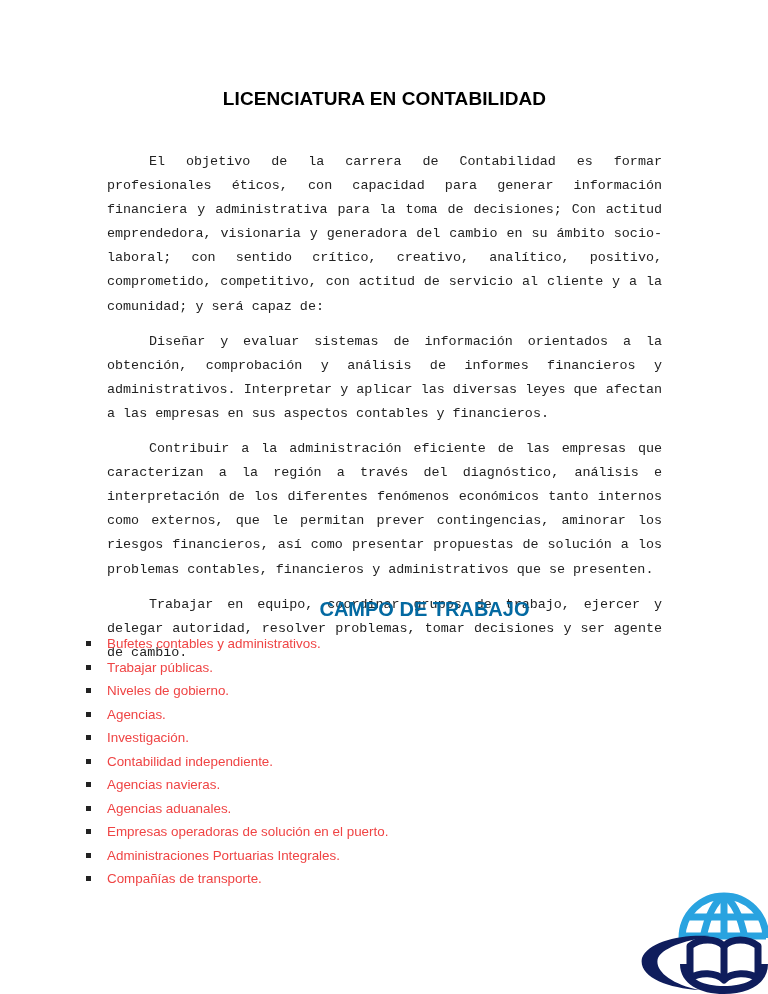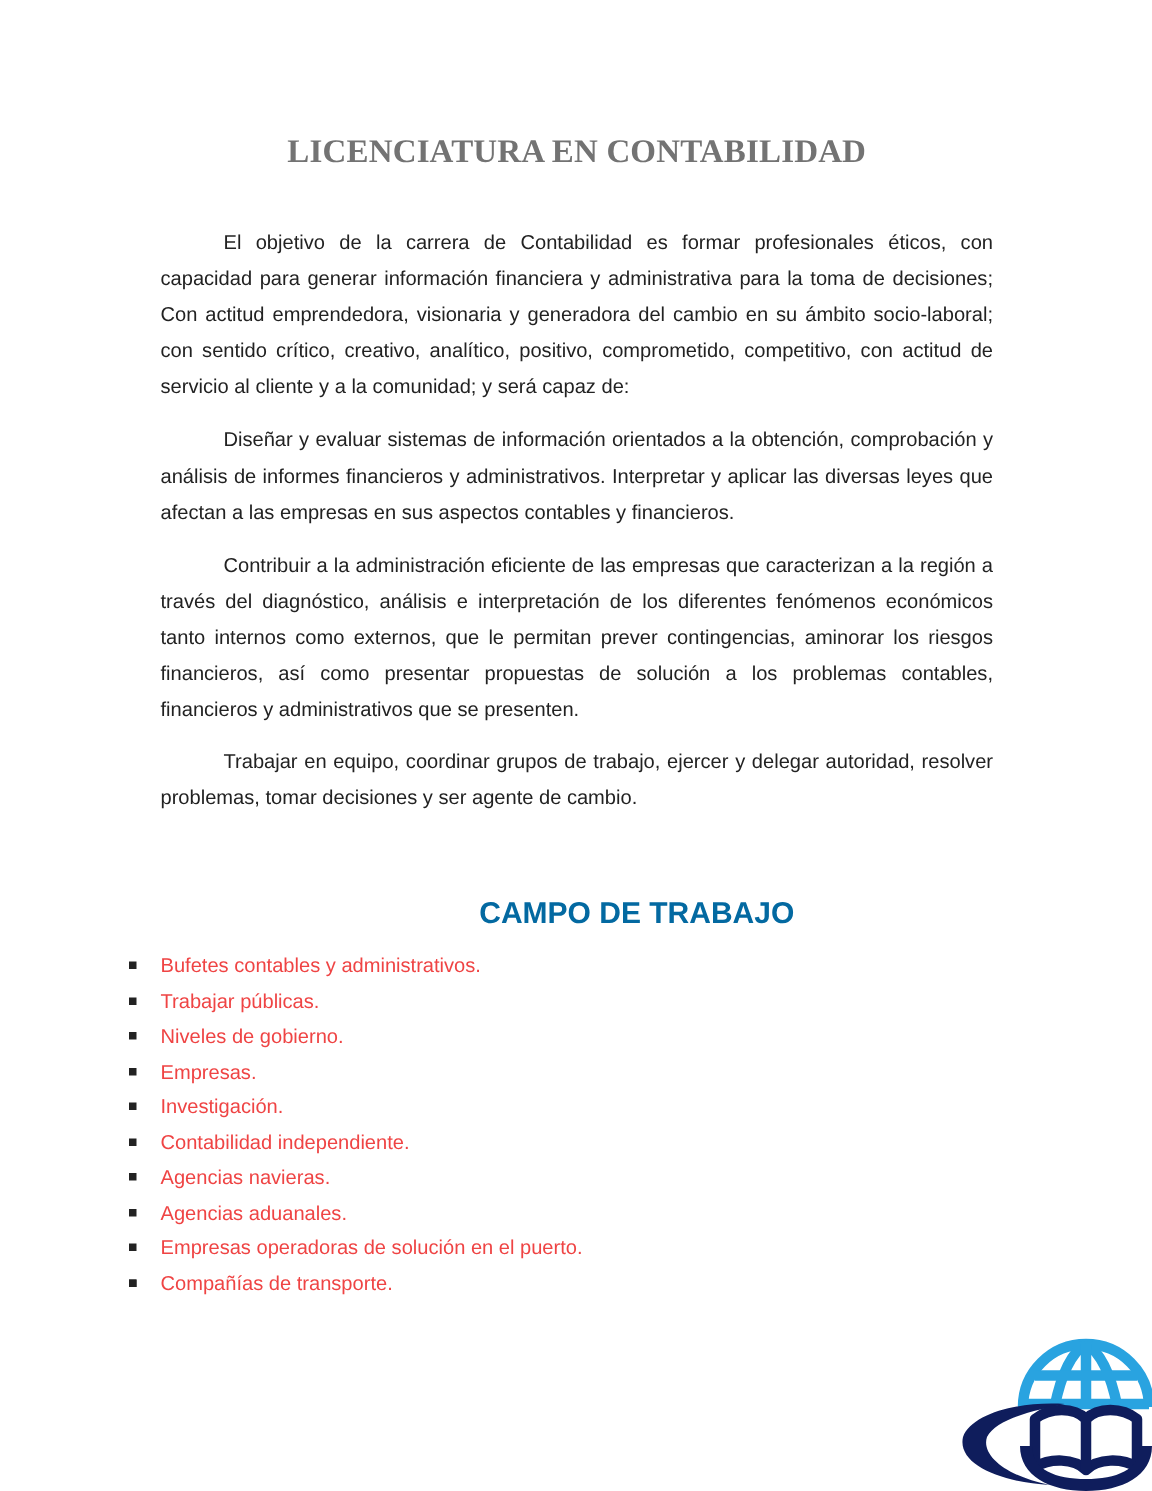--- a/index.html
+++ b/index.html
@@ -20,40 +20,40 @@
       left: 107px;
       top: 0;
       width: 555px;
     }
     .title {
       position: absolute;
       left: 0;
       top: 88px;
       width: 555px;
       text-align: center;
-      font-size: 22px;
+      font-size: 19px;
       font-weight: bold;
-      color: #737373;
+      color: #000000;
       letter-spacing: 0.1px;
       margin: 0;
-      font-family: Liberation Serif, serif;
     }
     .paragraphs {
       position: absolute;
       left: 0;
       top: 150px;
       width: 555px;
     }
     .para {
       font-size: 13.4px;
       line-height: 24.1px;
       text-align: justify;
       text-indent: 42px;
       margin: 0 0 11px 0;
       color: #222222;
+      font-family: Liberation Mono, monospace;
     }
     .subtitle {
       position: absolute;
       left: 0;
       top: 598px;
       width: 555px;
       text-align: center;
       font-size: 20px;
       font-weight: bold;
       color: #0369a1;
@@ -104,27 +104,27 @@
     <p class="para">Contribuir a la administración eficiente de las empresas que caracterizan a la región a través del diagnóstico, análisis e interpretación de los diferentes fenómenos económicos tanto internos como externos, que le permitan prever contingencias, aminorar los riesgos financieros, así como presentar propuestas de solución a los problemas contables, financieros y administrativos que se presenten.</p>
     <p class="para">Trabajar en equipo, coordinar grupos de trabajo, ejercer y delegar autoridad, resolver problemas, tomar decisiones y ser agente de cambio.</p>
   </div>
 
   <h2 class="subtitle">CAMPO DE TRABAJO</h2>
 
   <ul class="list">
     <li><span class="bullet"></span><span>Bufetes contables y administrativos.</span></li>
     <li><span class="bullet"></span><span>Trabajar públicas.</span></li>
     <li><span class="bullet"></span><span>Niveles de gobierno.</span></li>
-    <li><span class="bullet"></span><span>Empresas.</span></li>
+    <li><span class="bullet"></span><span>Agencias.</span></li>
     <li><span class="bullet"></span><span>Investigación.</span></li>
     <li><span class="bullet"></span><span>Contabilidad independiente.</span></li>
     <li><span class="bullet"></span><span>Agencias navieras.</span></li>
     <li><span class="bullet"></span><span>Agencias aduanales.</span></li>
     <li><span class="bullet"></span><span>Empresas operadoras de solución en el puerto.</span></li>
-    <li><span class="bullet"></span></li>
+    <li><span class="bullet"></span><span>Administraciones Portuarias Integrales.</span></li>
     <li><span class="bullet"></span><span>Compañías de transporte.</span></li>
   </ul>
 </div>
 
 <div class="logo">
   <svg width="128" height="114" viewBox="0 0 128 114" xmlns="http://www.w3.org/2000/svg">
 
     <g fill="none" stroke="#29a3e0" stroke-width="7" stroke-linejoin="round">
       <path d="M42 58 A42 42 0 0 1 126 58"></path>
       <path d="M63 58 Q70 24 84 16"></path>

